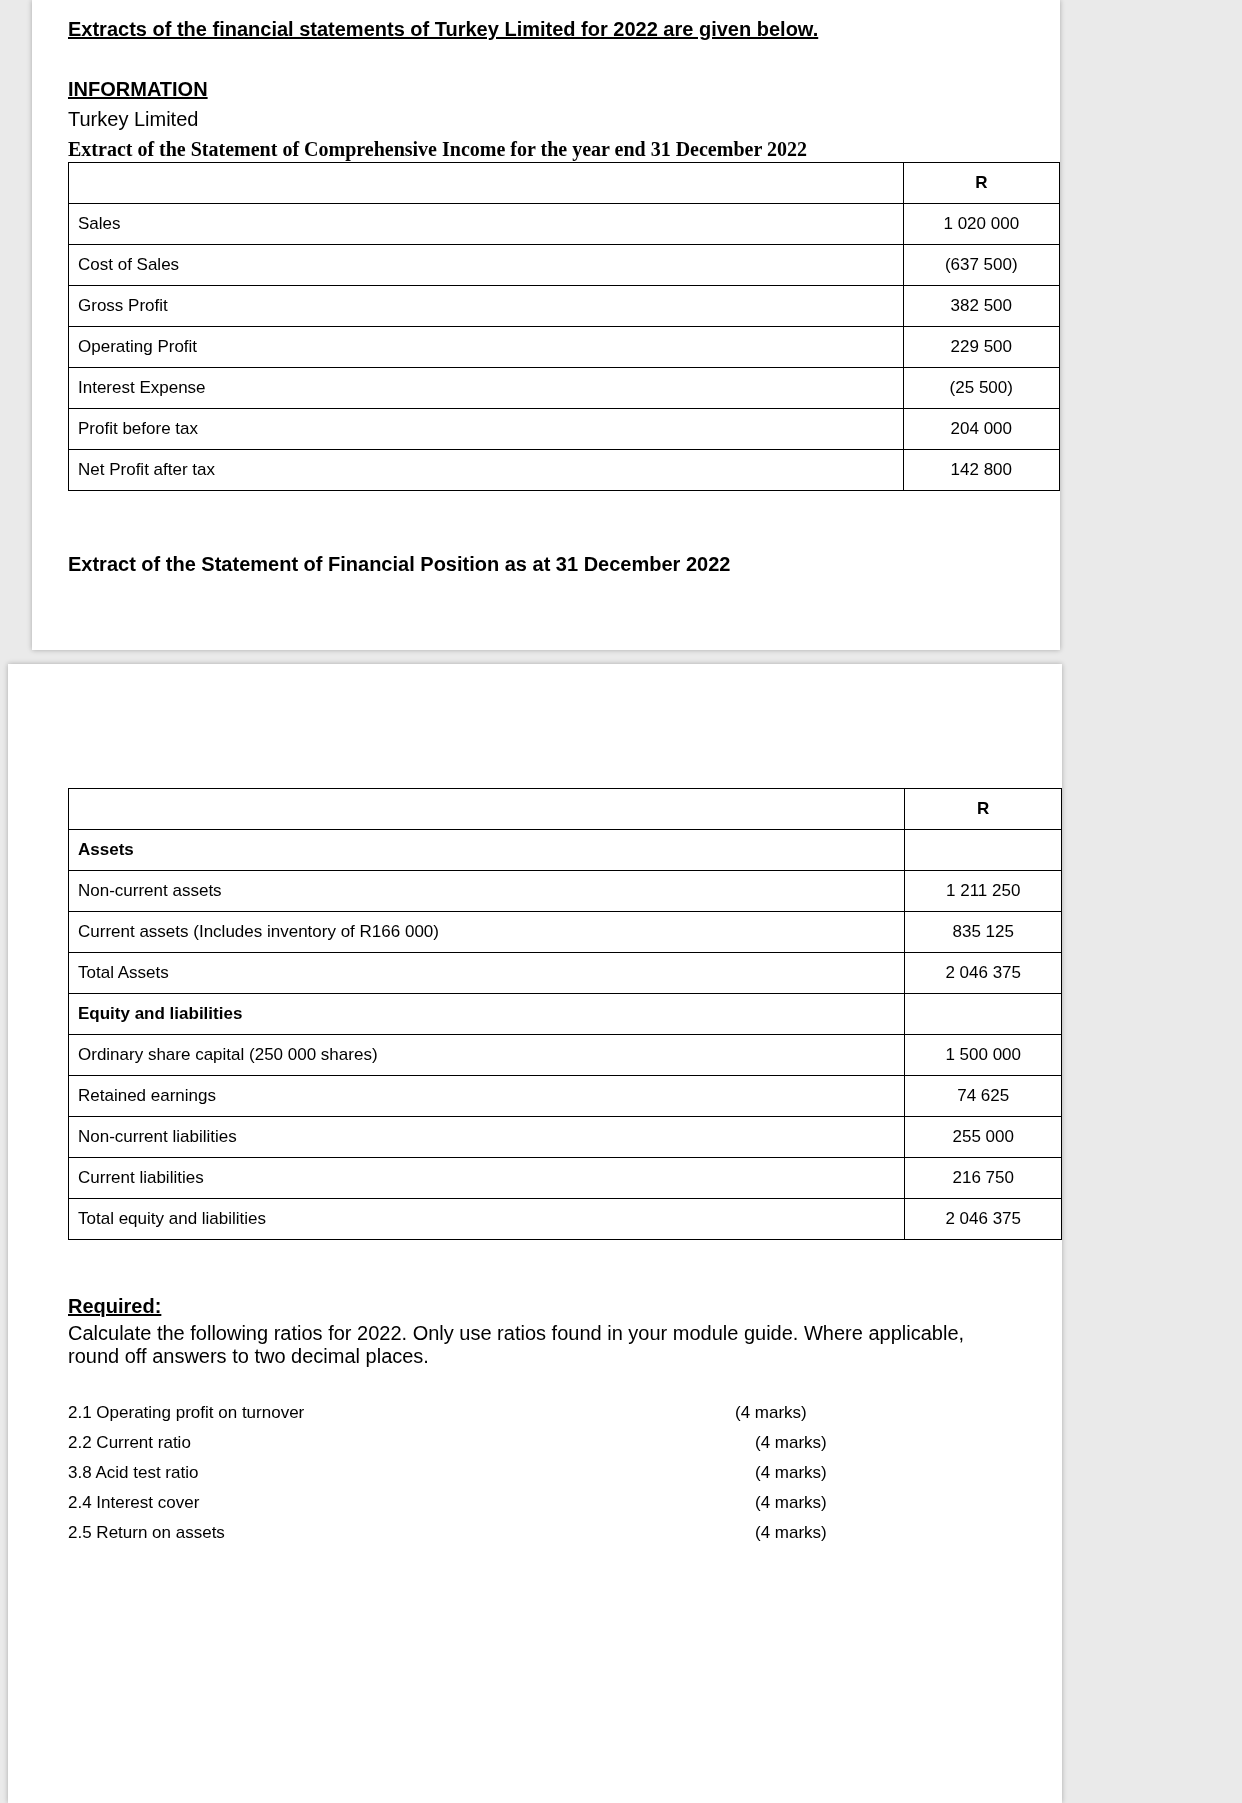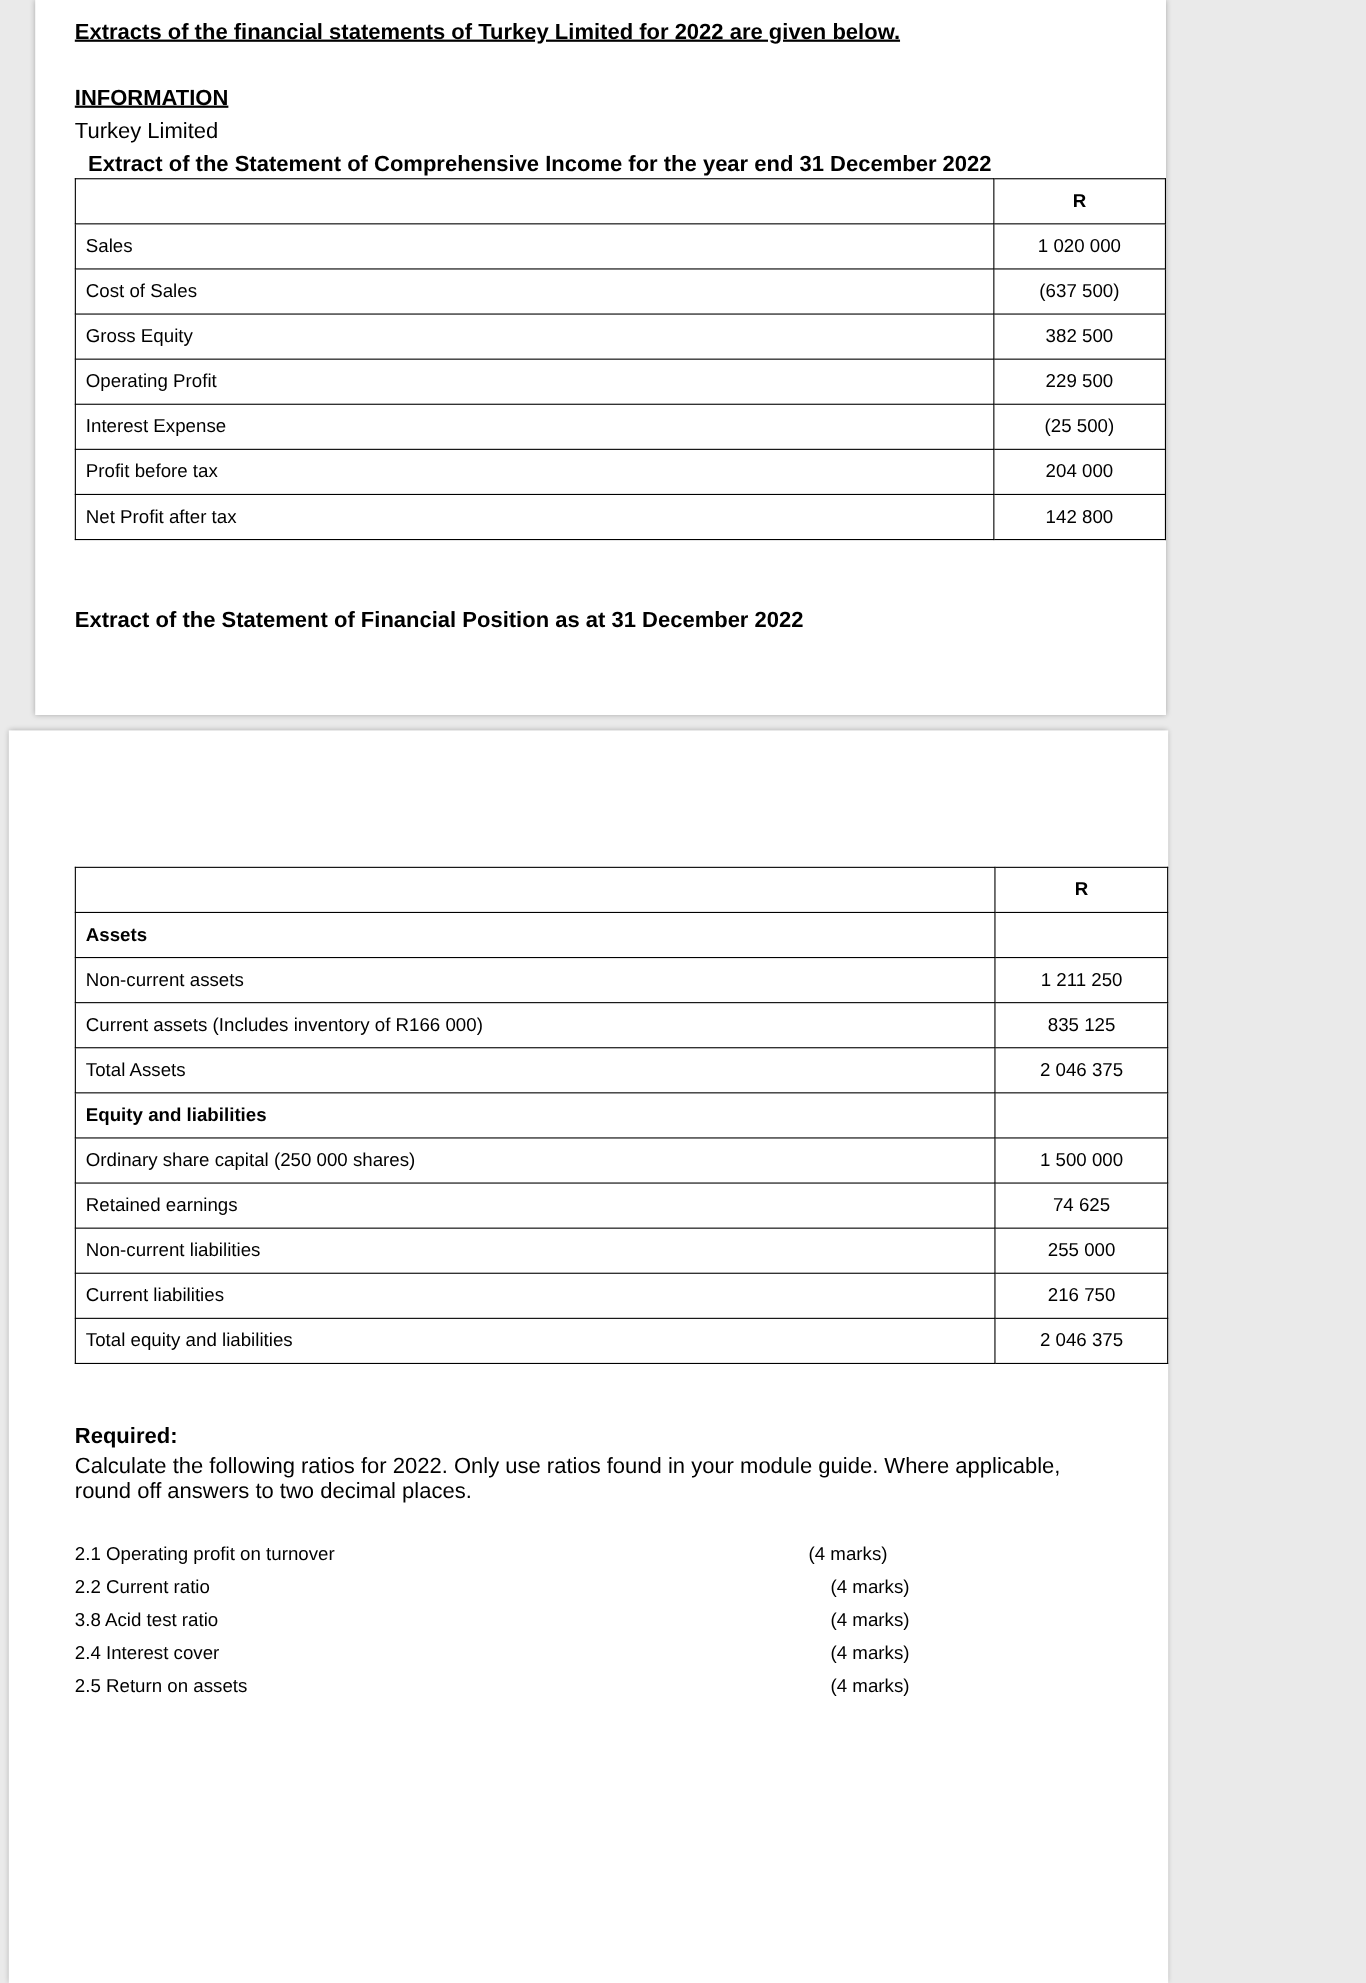--- a/index.html
+++ b/index.html
@@ -36,27 +36,27 @@
   }
   table.fin-table td.lbl { width: 860px; text-align: left; }
   table.fin-table td.val { width: 160px; text-align: center; }
   table.fin-table tr.hdr td { font-weight: bold; }
   table.fin-table tr.section-row td { font-weight: bold; }
 
   
   #doc-heading        { left: 36px; top: 18px; }
   #info-label         { left: 36px; top: 78px; }
   #company-name       { left: 36px; top: 108px; }
-  #income-title       { left: 48px; top: 138px; }
+  #income-title       { left: 36px; top: 138px; font-family: Liberation Serif, serif; }
   #income-table-wrap  { left: 36px; top: 162px; }
   #position-title     { left: 36px; top: 553px; }
 
   
   #position-table-wrap { left: 60px; top: 124px; }
-  #required-label      { left: 60px; top: 631px; }
+  #required-label      { left: 60px; top: 631px; text-decoration: underline; }
   #required-instruction{ left: 60px; top: 658px; width: 942px; line-height: 23px; }
   #ratio-list          { left: 60px; top: 714px; width: 942px; margin-top: 20px; }
   .ratio-item { position: relative; height: 30px; font-size: 17px; line-height: 30px; }
   .ratio-label { position: absolute; left: 0; top: 0; }
   .ratio-marks { position: absolute; left: 667px; top: 0; }
   .ratio-item:not(:first-child) .ratio-marks { left: 687px; }
 </style>
 </head>
 <body>
 
@@ -79,21 +79,21 @@
         </tr>
         <tr>
           <td class="lbl">Sales</td>
           <td class="val">1 020 000</td>
         </tr>
         <tr>
           <td class="lbl">Cost of Sales</td>
           <td class="val">(637 500)</td>
         </tr>
         <tr>
-          <td class="lbl">Gross Equity</td>
+          <td class="lbl">Gross Profit</td>
           <td class="val">382 500</td>
         </tr>
         <tr>
           <td class="lbl">Operating Profit</td>
           <td class="val">229 500</td>
         </tr>
         <tr>
           <td class="lbl">Interest Expense</td>
           <td class="val">(25 500)</td>
         </tr>

